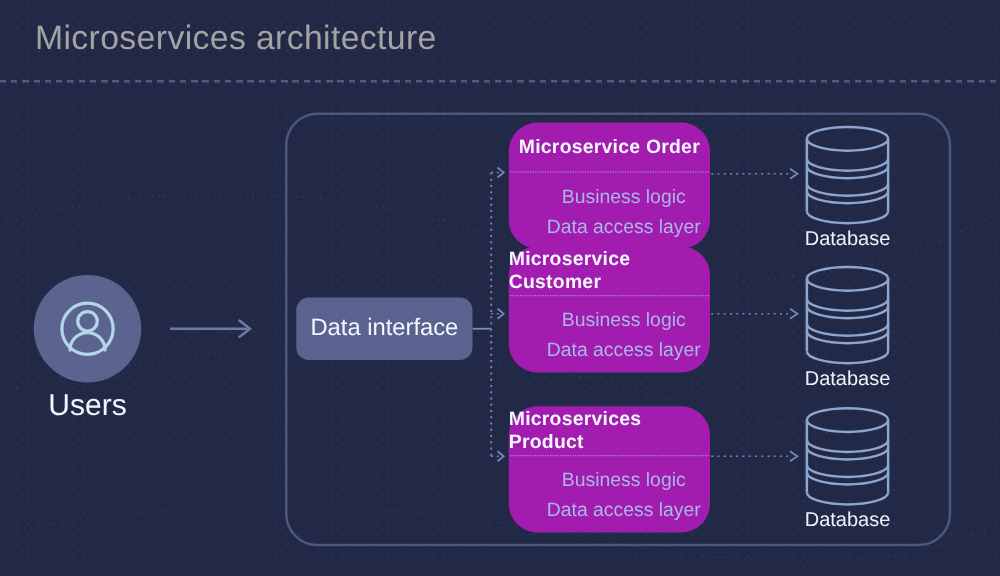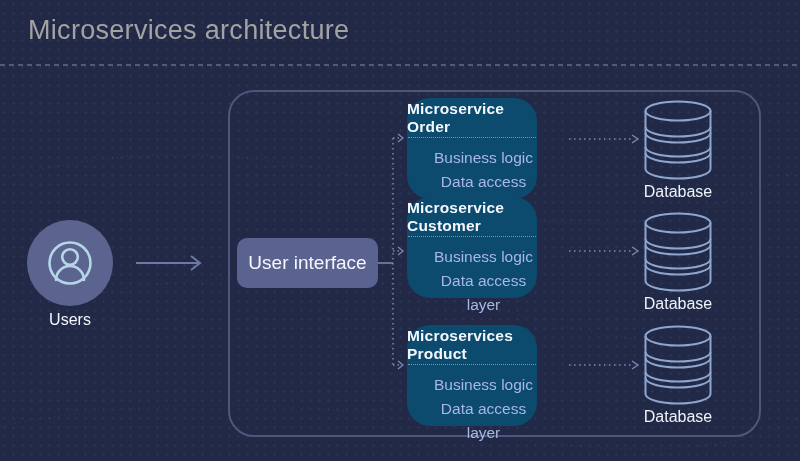--- a/index.html
+++ b/index.html
@@ -26,41 +26,41 @@
   .bg-waves, .connectors { position:absolute; left:0; top:0; pointer-events:none; }
 
   
   .users-avatar {
     position:absolute; left:27px; top:220px; width:86px; height:86px;
     border-radius:50%; background:#5b648f;
     display:flex; align-items:center; justify-content:center;
   }
   .users-label {
     position:absolute; left:20px; top:311px; width:100px; text-align:center;
-    font-size:16px; font-weight:500; color:#f2f5fb;
+    font-size:24px; font-weight:500; color:#f2f5fb;
   }
 
   
   .services-panel {
     position:absolute; left:228px; top:90px; width:529px; height:343px;
     border:2px solid #4d567b; border-radius:26px;
   }
 
   
   .ui-node {
     position:absolute; left:237px; top:238px; width:141px; height:50px;
     background:#5a6390; border-radius:10px;
     display:flex; align-items:center; justify-content:center;
     font-size:19px; font-weight:500; color:#f4f7fd;
   }
 
   
   .svc-node {
-    position:absolute; left:407px; width:130px; height:101px; box-sizing:border-box;
-    background:#0c4a6e; border-radius:23px;
+    position:absolute; left:407px; width:161px; height:101px; box-sizing:border-box;
+    background:#a21caf; border-radius:23px;
   }
   .svc-node.n0 { top:98px; }
   .svc-node.n1 { top:197px; }
   .svc-node.n2 { top:325px; }
   .svc-title {
     height:39px; display:flex; align-items:center; justify-content:center;
     font-size:15.5px; font-weight:600; color:#f4f7fd; letter-spacing:.2px;
   }
   .svc-divider { height:0; border-top:1px dotted rgba(206,215,245,.55); margin:0 1px; }
   .svc-layers { padding-top:8px; text-align:center; font-size:15.5px; line-height:24px; color:#a9b7e6;padding-left:23px; }
@@ -138,21 +138,21 @@
   <div class="users-avatar">
     <svg width="50" height="50" viewBox="0 0 50 50" fill="none" stroke="#b5d6e8" stroke-width="2.6" stroke-linecap="round">
       <circle cx="25" cy="25" r="20.5"></circle>
       <circle cx="25" cy="19" r="7.8"></circle>
       <path d="M11 42 a14 14 0 0 1 28 0"></path>
     </svg>
   </div>
   <div class="users-label">Users</div>
 
   <div class="ui-node">
-    <span>User interface</span>
+    <span>Data interface</span>
   </div>
 
   <div class="svc-node n0">
     <div class="svc-title">Microservice Order</div>
     <div class="svc-divider"></div>
     <div class="svc-layers">
       <div>Business logic</div>
       <div>Data access layer</div>
     </div>
   </div>

